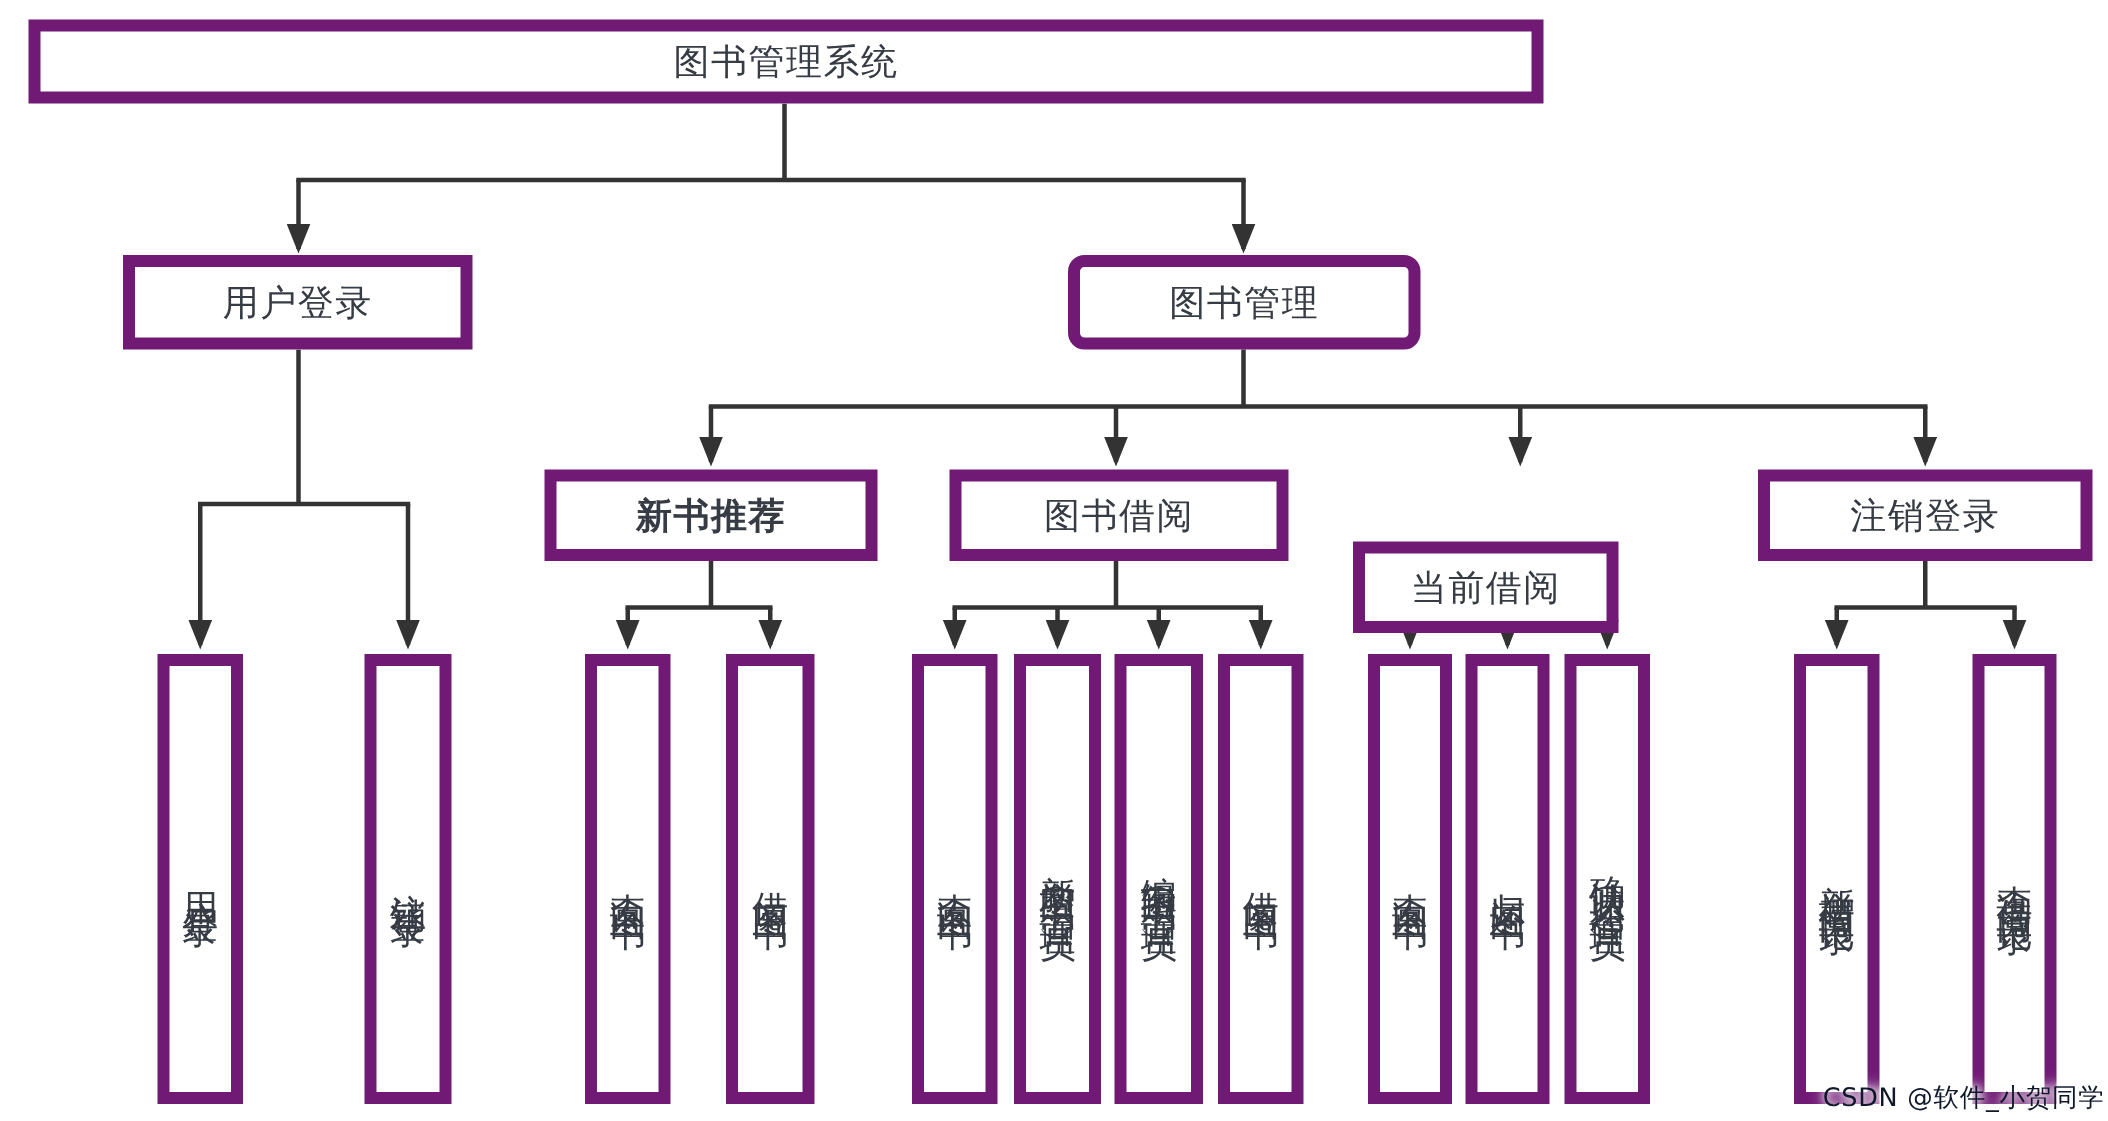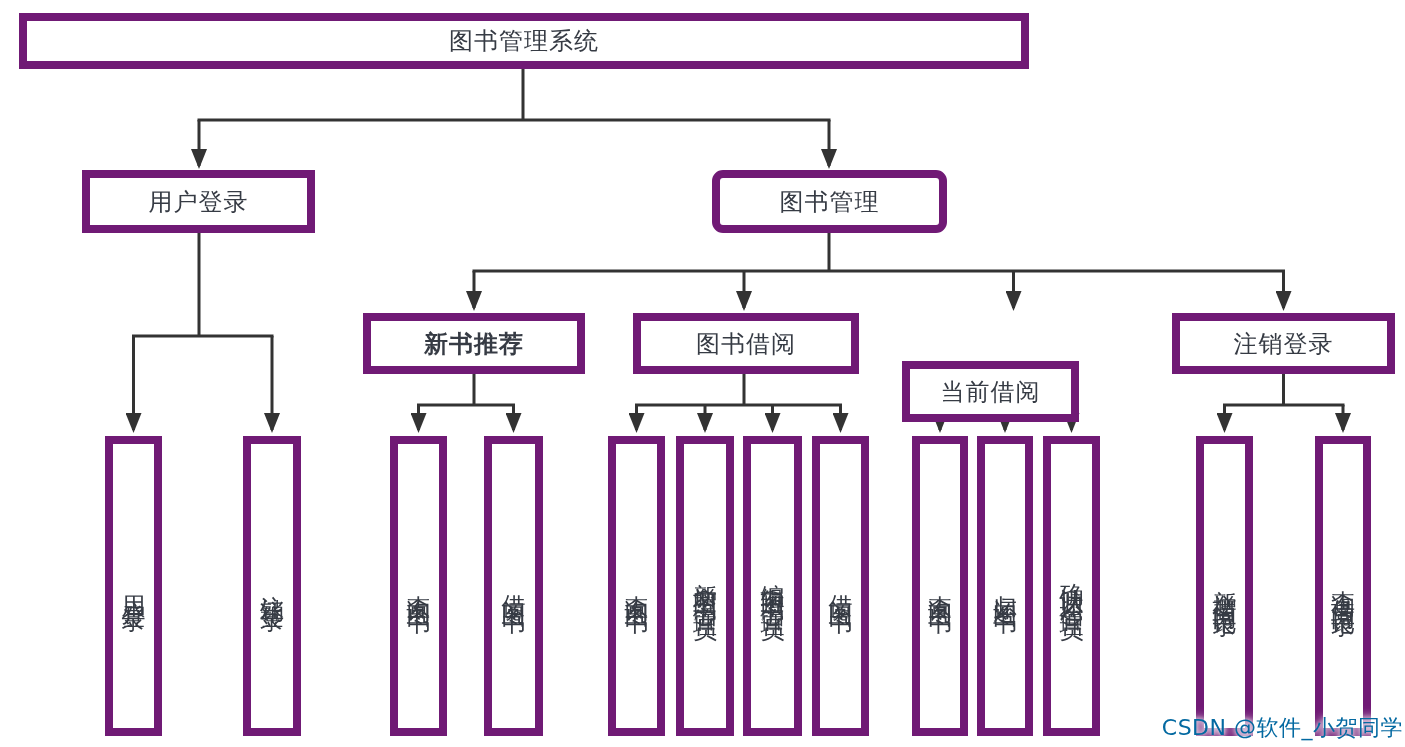--- a/index.html
+++ b/index.html
@@ -59,23 +59,23 @@
   .n-f09 { left: 912px;  width: 56px; }
   .n-f10 { left: 977px;  width: 56px; }
   .n-f11 { left: 1043px; width: 57px; }
   .n-f12 { left: 1196px; width: 57px; }
   .n-f13 { left: 1315px; width: 56px; }
   .watermark {
     position: absolute;
     right: 2px;
     bottom: 4px;
     z-index: 3;
-    font-size: 22px;
+    font-size: 17px;
     letter-spacing: 0.5px;
-    color: #0369a1;
+    color: #0f172a;
     text-shadow: 0 0 4px #ffffff, 0 0 8px #ffffff, 0 0 12px #ffffff;
     white-space: nowrap;
   }
 </style>
 </head>
 <body>
 
 <div class="stage">
 
   <svg class="wires" width="1405" height="747" viewBox="0 0 1405 747">

